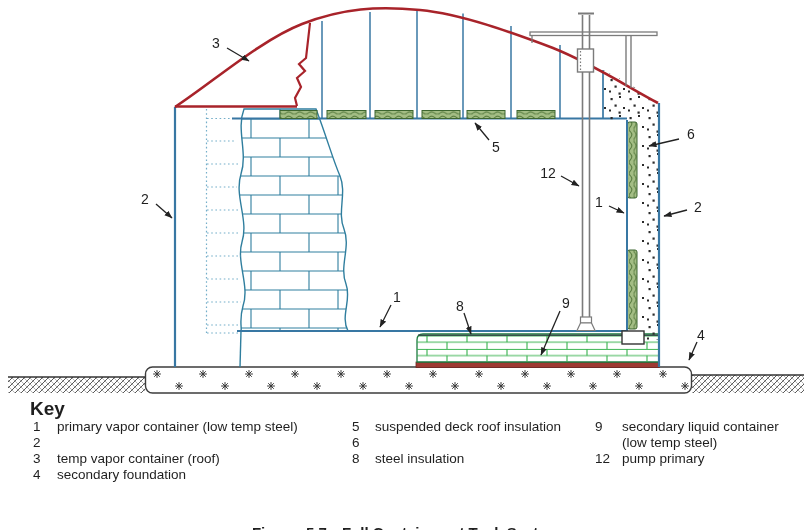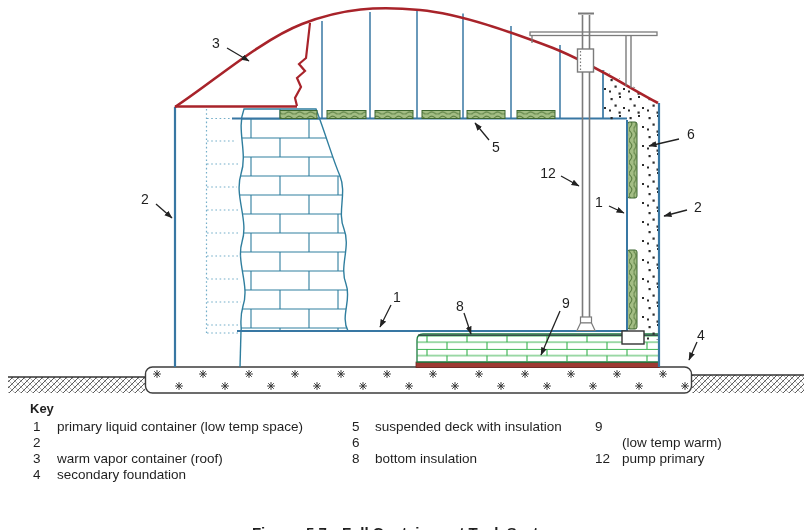--- a/index.html
+++ b/index.html
@@ -14,21 +14,21 @@
   .diagram{position:absolute;left:0;top:0;}
   .s-steel{stroke:var(--steel);fill:none}
   .s-brickline{stroke:var(--brick);fill:none}
   .s-red{stroke:var(--red);fill:none}
   .s-gray{stroke:var(--gray);fill:#fff}
   .s-grayline{stroke:var(--gray);fill:none}
   .dotline{stroke:#74aec9;stroke-dasharray:1.6,2.6;fill:none;stroke-width:1.2}
   .callout-line{stroke:#222;stroke-width:1.3}
   .callout-text{font:14px "Liberation Sans",sans-serif;fill:var(--ink);text-anchor:middle}
   .key{position:absolute;left:0;top:400px;width:812px;font-size:13.5px;line-height:16px;color:var(--ink);}
-  .key-heading{position:absolute;left:30px;top:1px;font-weight:bold;font-size:13px;}
+  .key-heading{position:absolute;left:30px;top:1px;font-weight:bold;font-size:19px;}
   .key-col{position:absolute;top:19px;}
   .key-col.c1{left:33px;width:310px;}
   .key-col.c2{left:352px;width:235px;}
   .key-col.c3{left:595px;width:210px;}
   .krow{display:flex;}
   .c1 .knum{width:24px;flex:none;}
   .c2 .knum{width:23px;flex:none;}
   .c3 .knum{width:27px;flex:none;}
   .caption{position:absolute;left:0;top:489px;width:812px;text-align:center;
            font-weight:bold;font-size:15px;line-height:17.5px;white-space:pre;}
@@ -225,54 +225,55 @@
           <text x="701" y="335" class="callout-text" dominant-baseline="central">4</text>
         </g>
       </g>
   </svg>
 
   <div class="key">
     <div class="key-heading">Key</div>
     <div class="key-col c1">
       <div class="krow">
           <span class="knum">1</span>
-          <span>primary liquid container (low temp space)</span>
+          <span>primary vapor container (low temp steel)</span>
         </div>
       <div class="krow">
           <span class="knum">2</span>
         </div>
       <div class="krow">
           <span class="knum">3</span>
-          <span>warm vapor container (roof)</span>
+          <span>temp vapor container (roof)</span>
         </div>
       <div class="krow">
           <span class="knum">4</span>
           <span>secondary foundation</span>
         </div>
     </div>
     <div class="key-col c2">
       <div class="krow">
           <span class="knum">5</span>
-          <span>suspended deck with insulation</span>
+          <span>suspended deck roof insulation</span>
         </div>
       <div class="krow">
           <span class="knum">6</span>
         </div>
       <div class="krow">
           <span class="knum">8</span>
-          <span>bottom insulation</span>
+          <span>steel insulation</span>
         </div>
     </div>
     <div class="key-col c3">
       <div class="krow">
           <span class="knum">9</span>
+          <span>secondary liquid container</span>
         </div>
       <div class="krow">
           <span class="knum"></span>
-          <span>(low temp warm)</span>
+          <span>(low temp steel)</span>
         </div>
       <div class="krow">
           <span class="knum">12</span>
           <span>pump primary</span>
         </div>
     </div>
   </div>
 
   <div class="caption">
     <div>Figure  5.7—Full Containment Tank System</div>

